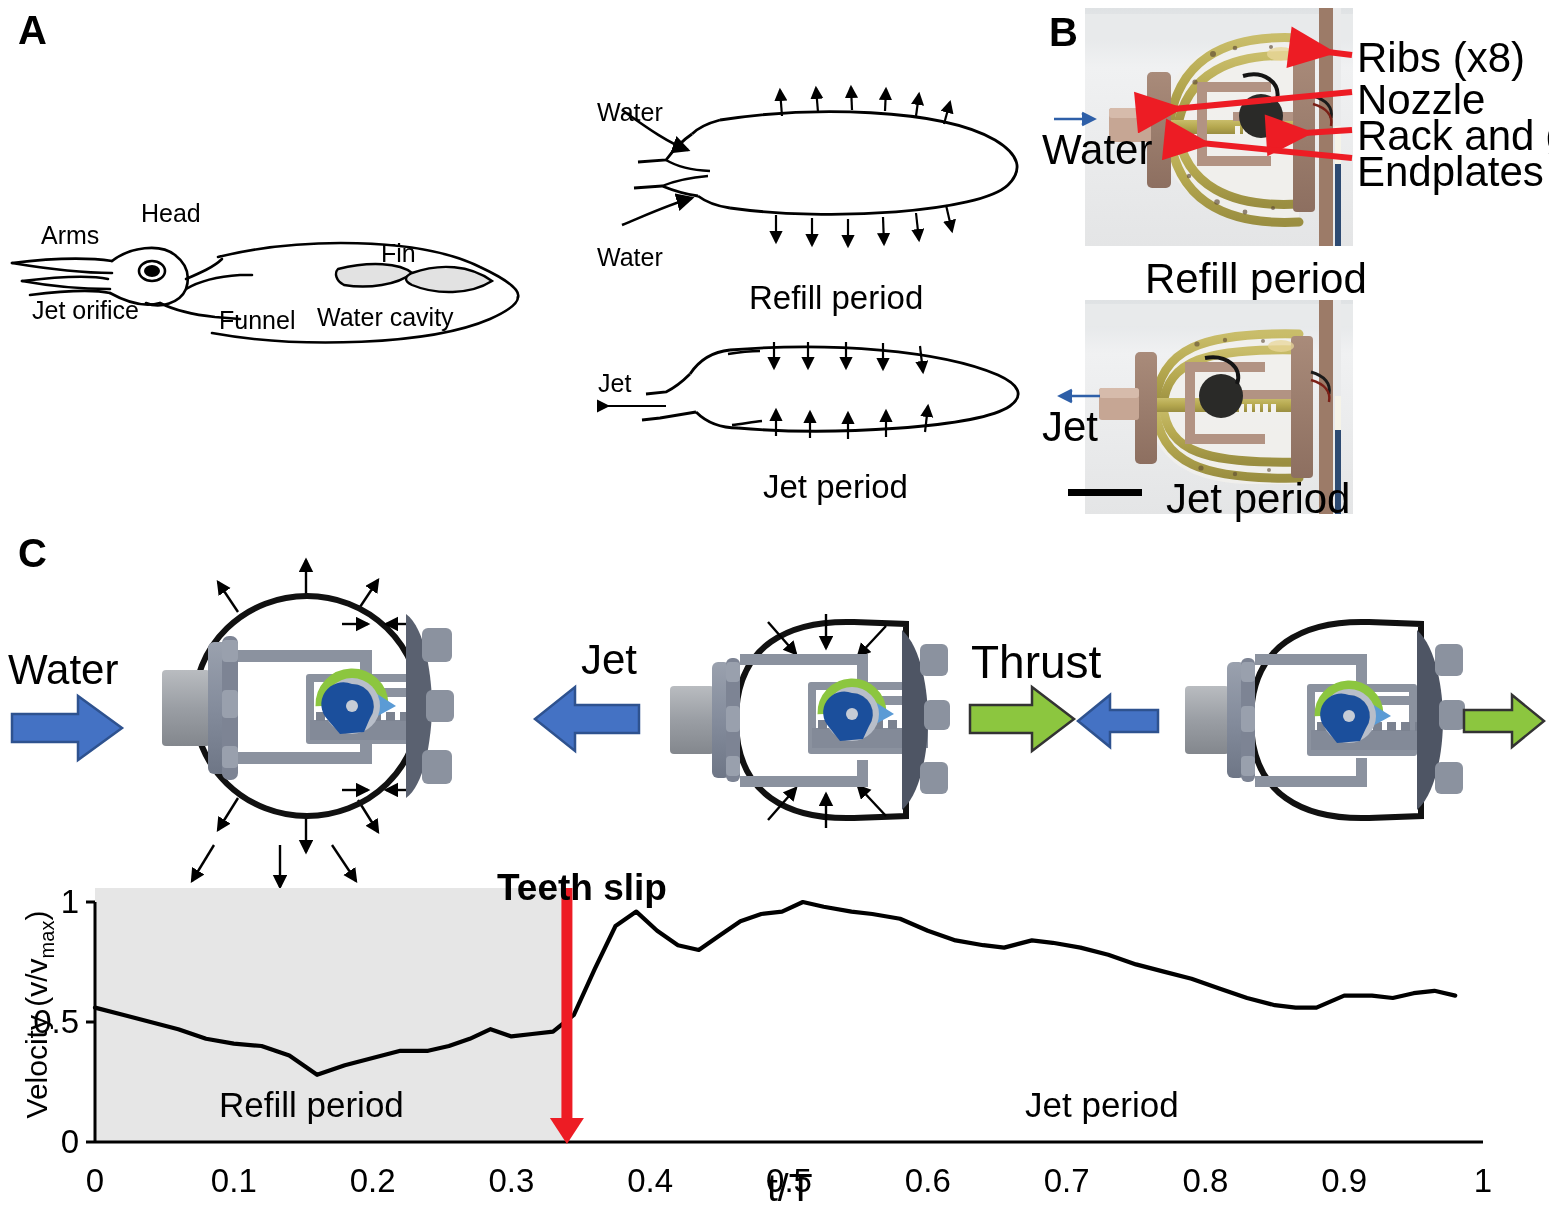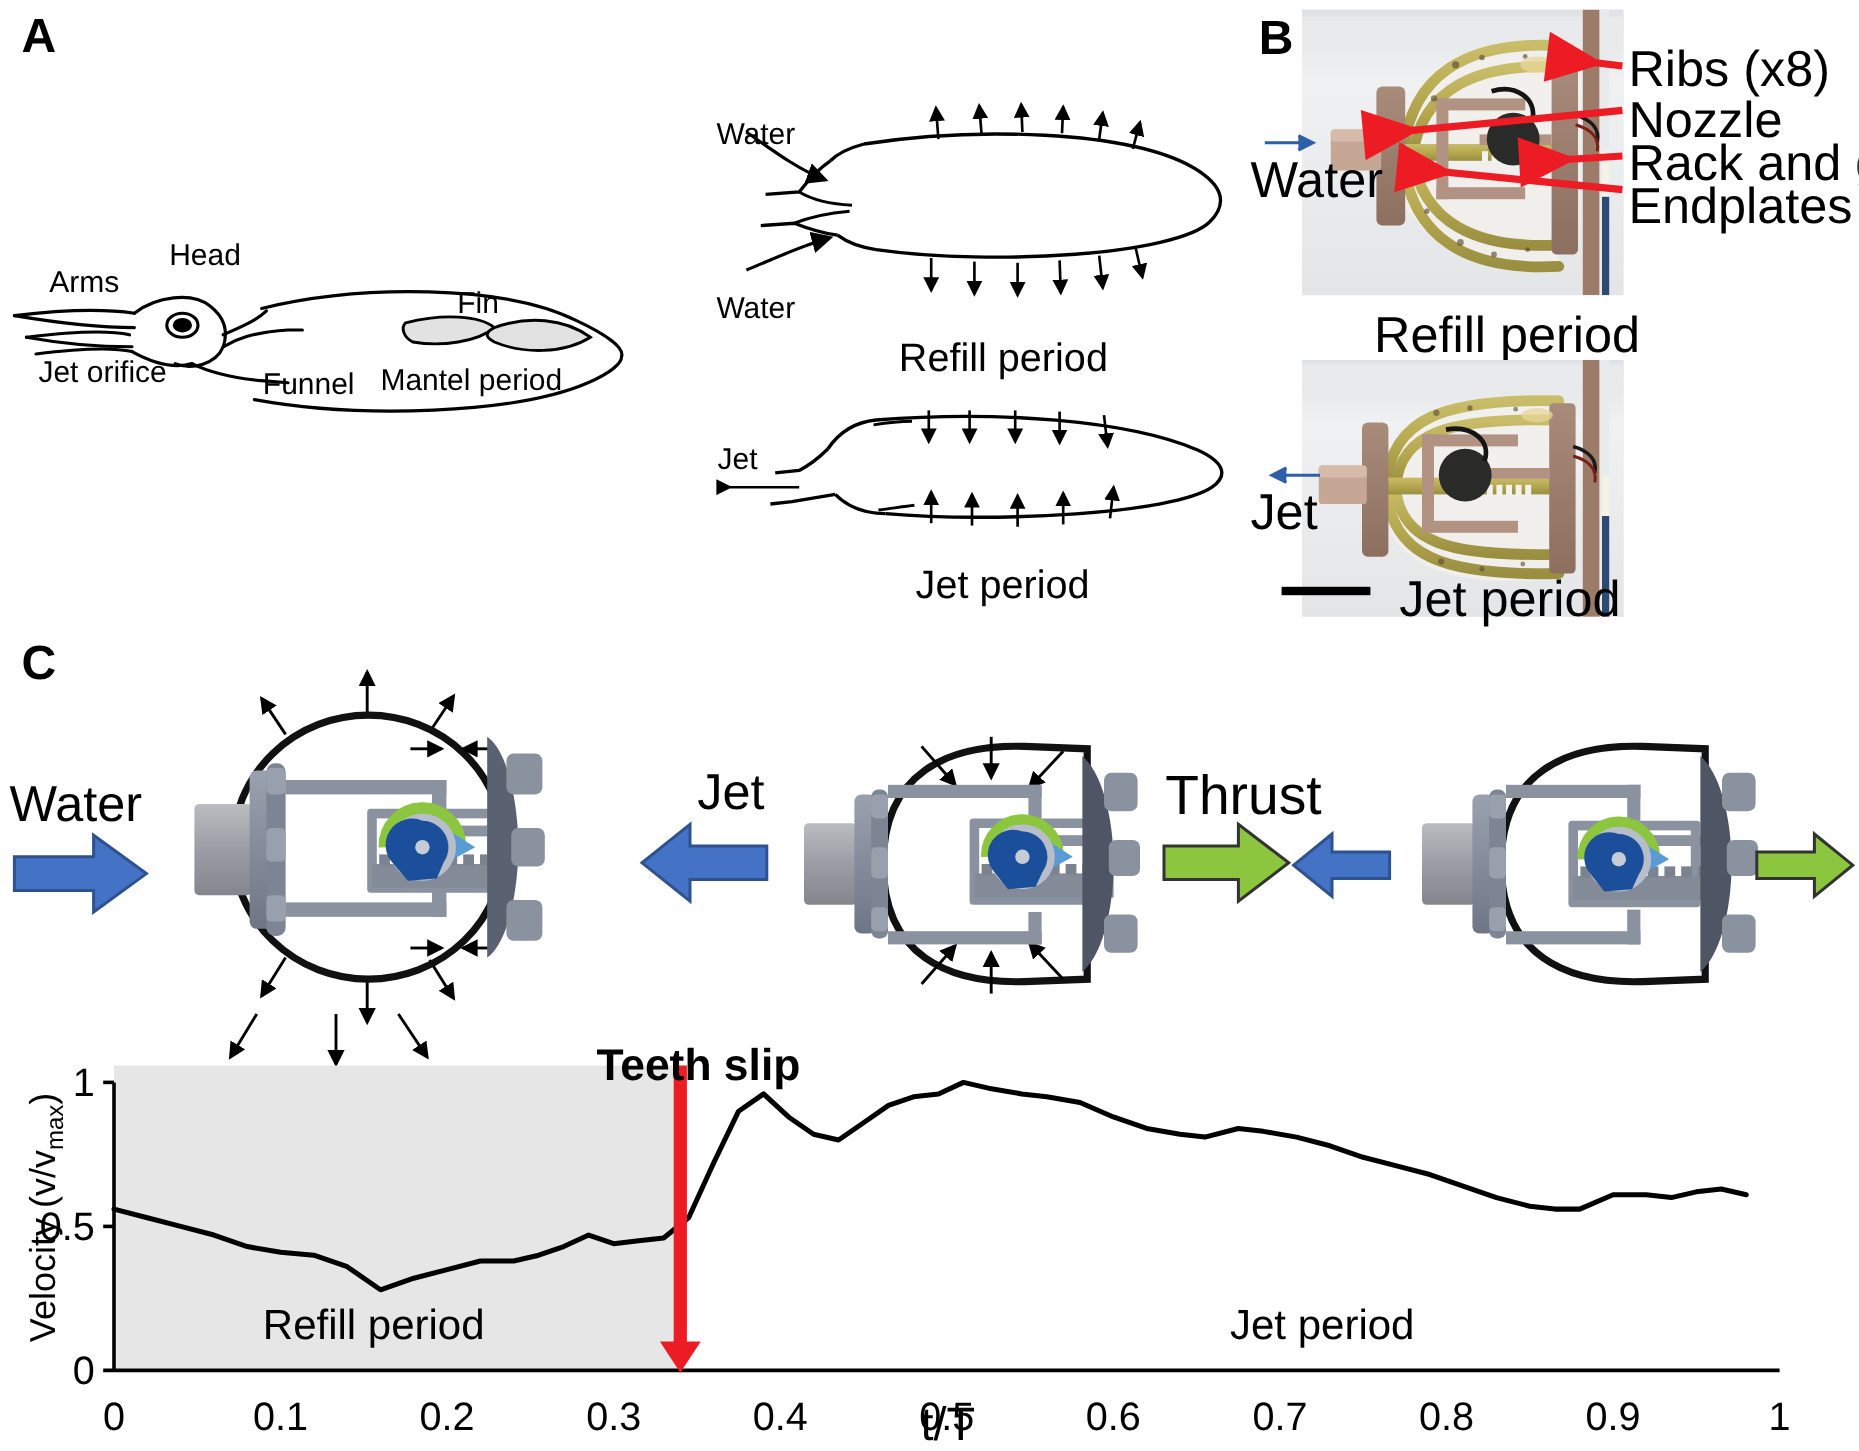--- a/index.html
+++ b/index.html
@@ -46,21 +46,21 @@
 
     <path d="M338,84 C370,76 400,78 412,88 C398,100 368,104 344,100 C336,96 334,88 338,84 Z" fill="#e2e2e2" stroke="#000" stroke-width="2.4"></path>
     <path d="M412,88 C440,78 470,80 492,96 C470,110 436,110 412,100 C404,96 404,92 412,88 Z" fill="#e2e2e2" stroke="#000" stroke-width="2.4"></path>
   </svg>
 </div>
 <div class="abs lbl" style="left:26px;top:222px;margin-left:15px;">Arms</div>
 <div class="abs lbl" style="left:113px;top:200px;margin-left:28px;">Head</div>
 <div class="abs lbl" style="left:32px;top:297px;">Jet orifice</div>
 <div class="abs lbl" style="left:219px;top:267px;margin-top:40px;">Funnel</div>
 <div class="abs lbl" style="left:381px;top:240px;text-align:center;">Fin</div>
-<div class="abs lbl" style="left:317px;top:304px;">Mantel period</div>
+<div class="abs lbl" style="left:317px;top:304px;">Water cavity</div>
 
 <div class="abs" style="left:580px;top:70px;width:470px;height:200px;">
   <svg width="470" height="200" viewBox="0 0 470 200">
     <defs>
       <marker id="ah" markerWidth="8" markerHeight="8" refX="5" refY="3" orient="auto">
         <path d="M0,0 L6,3 L0,6 z" fill="#000"></path>
       </marker>
       <marker id="ahb" markerWidth="10" markerHeight="10" refX="6" refY="3.5" orient="auto">
         <path d="M0,0 L7,3.5 L0,7 z" fill="#000"></path>
       </marker>

